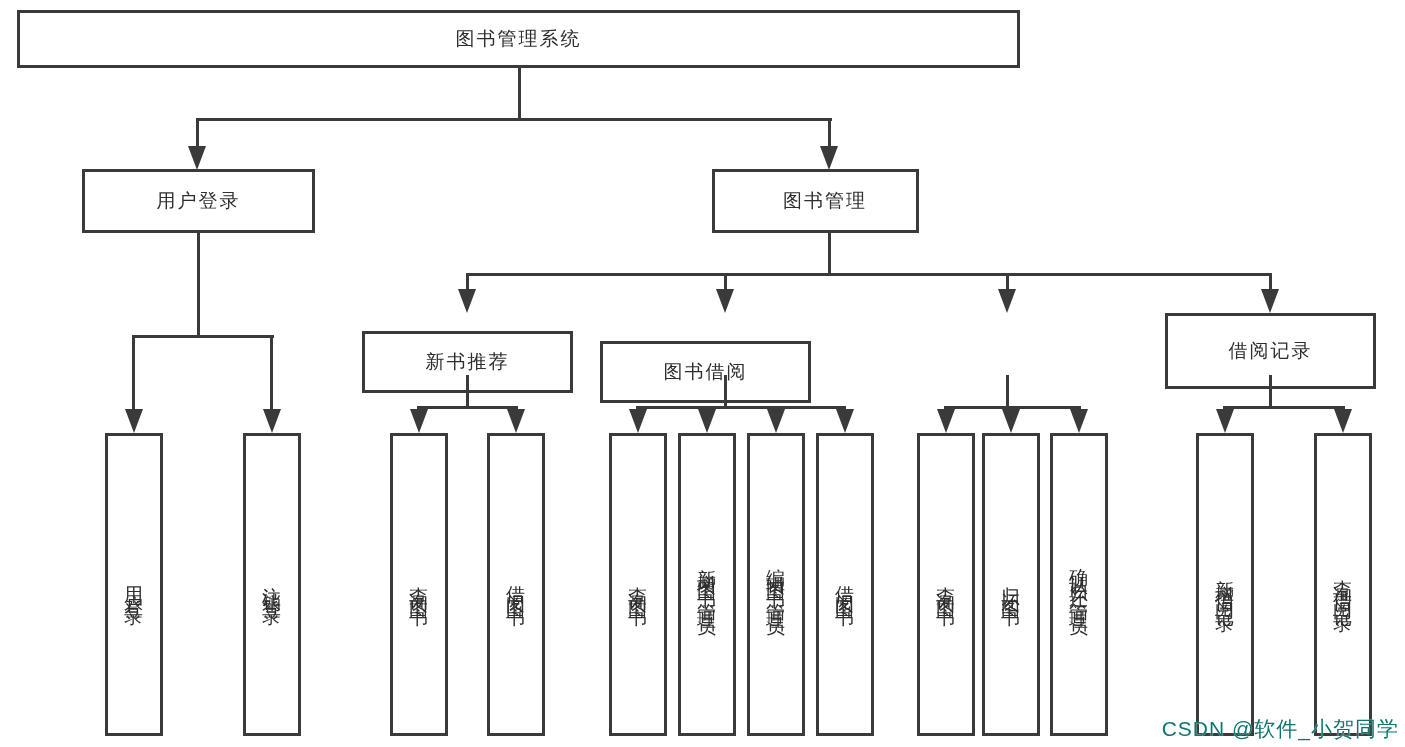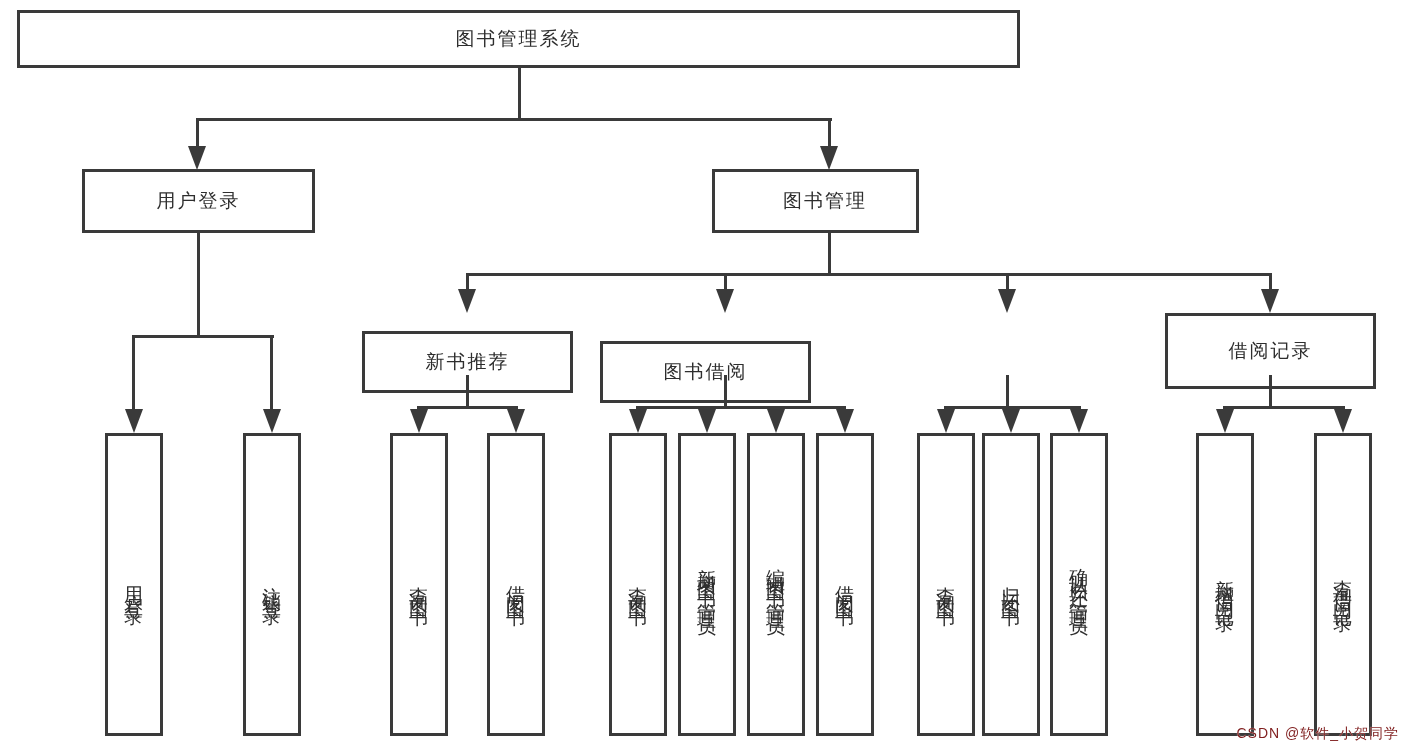--- a/index.html
+++ b/index.html
@@ -21,21 +21,21 @@
   .hline,.vline{position:absolute;background:#3a3a3a;}
   .hline{height:3px;}
   .vline{width:3px;}
   .arrow{
     position:absolute;width:0;height:0;
     border-left:9px solid transparent;border-right:9px solid transparent;
     border-top:24px solid #3a3a3a;
   }
   .watermark{
     position:absolute;right:6px;bottom:4px;
-    font-size:14px;color:#7f1d1d;letter-spacing:1px;
+    font-size:21px;color:#0f766e;letter-spacing:1px;
     text-shadow:0 0 1px #ffffff;
   }
 </style>
 </head>
 <body>
 
 <div class="stage">
 
   <div class="node" style="left:17px;top:10px;width:1003px;height:58px;">
     <span>图书管理系统</span>

